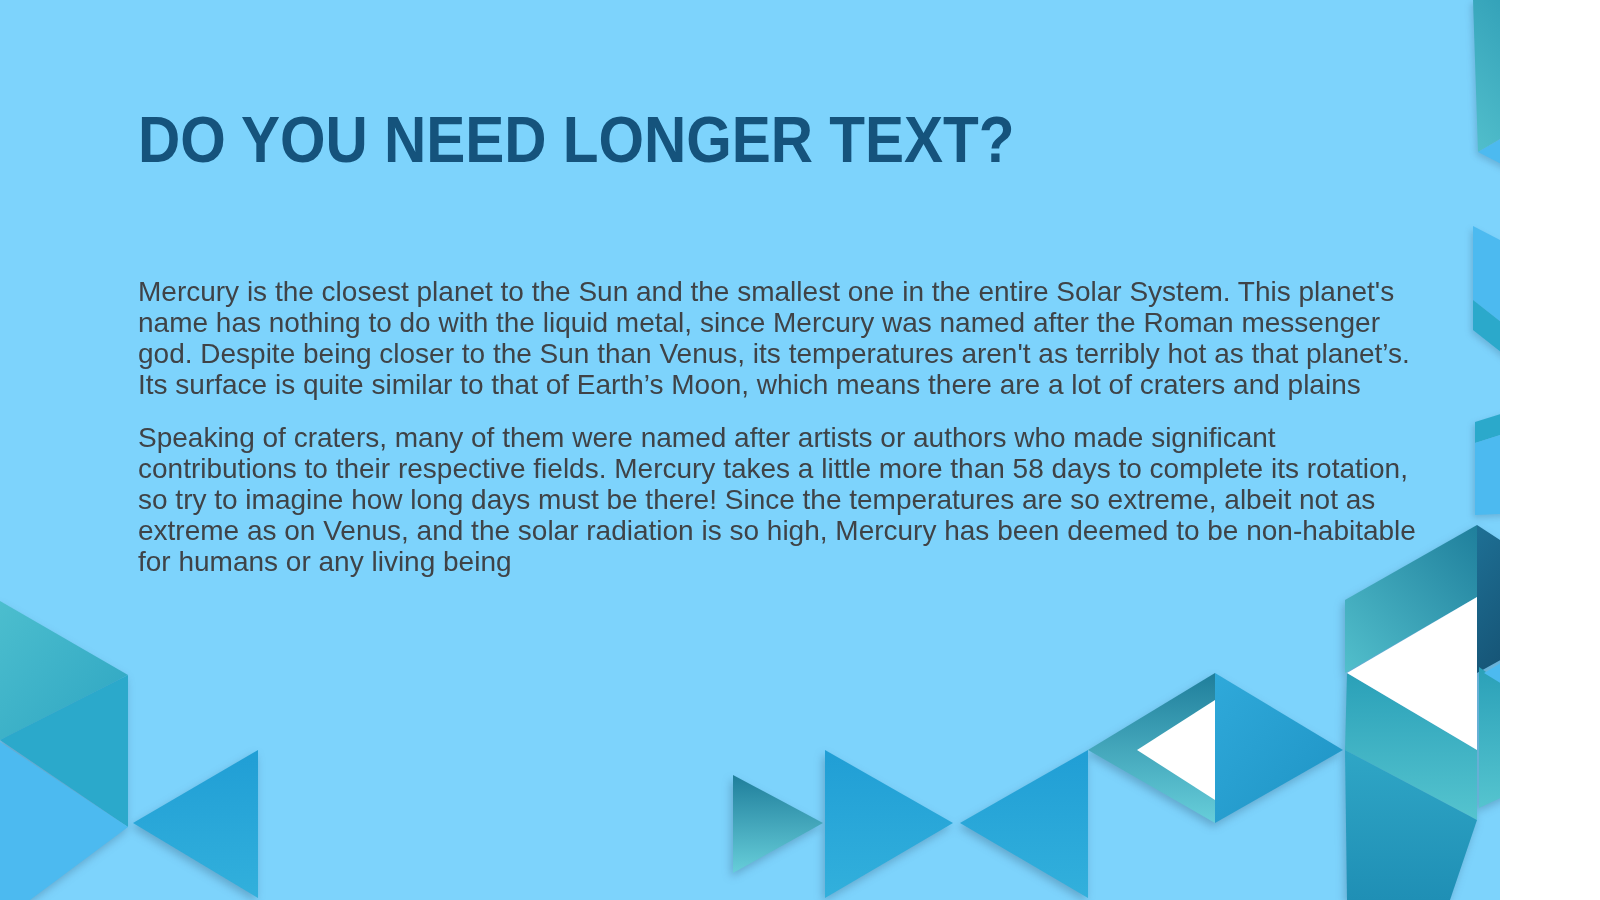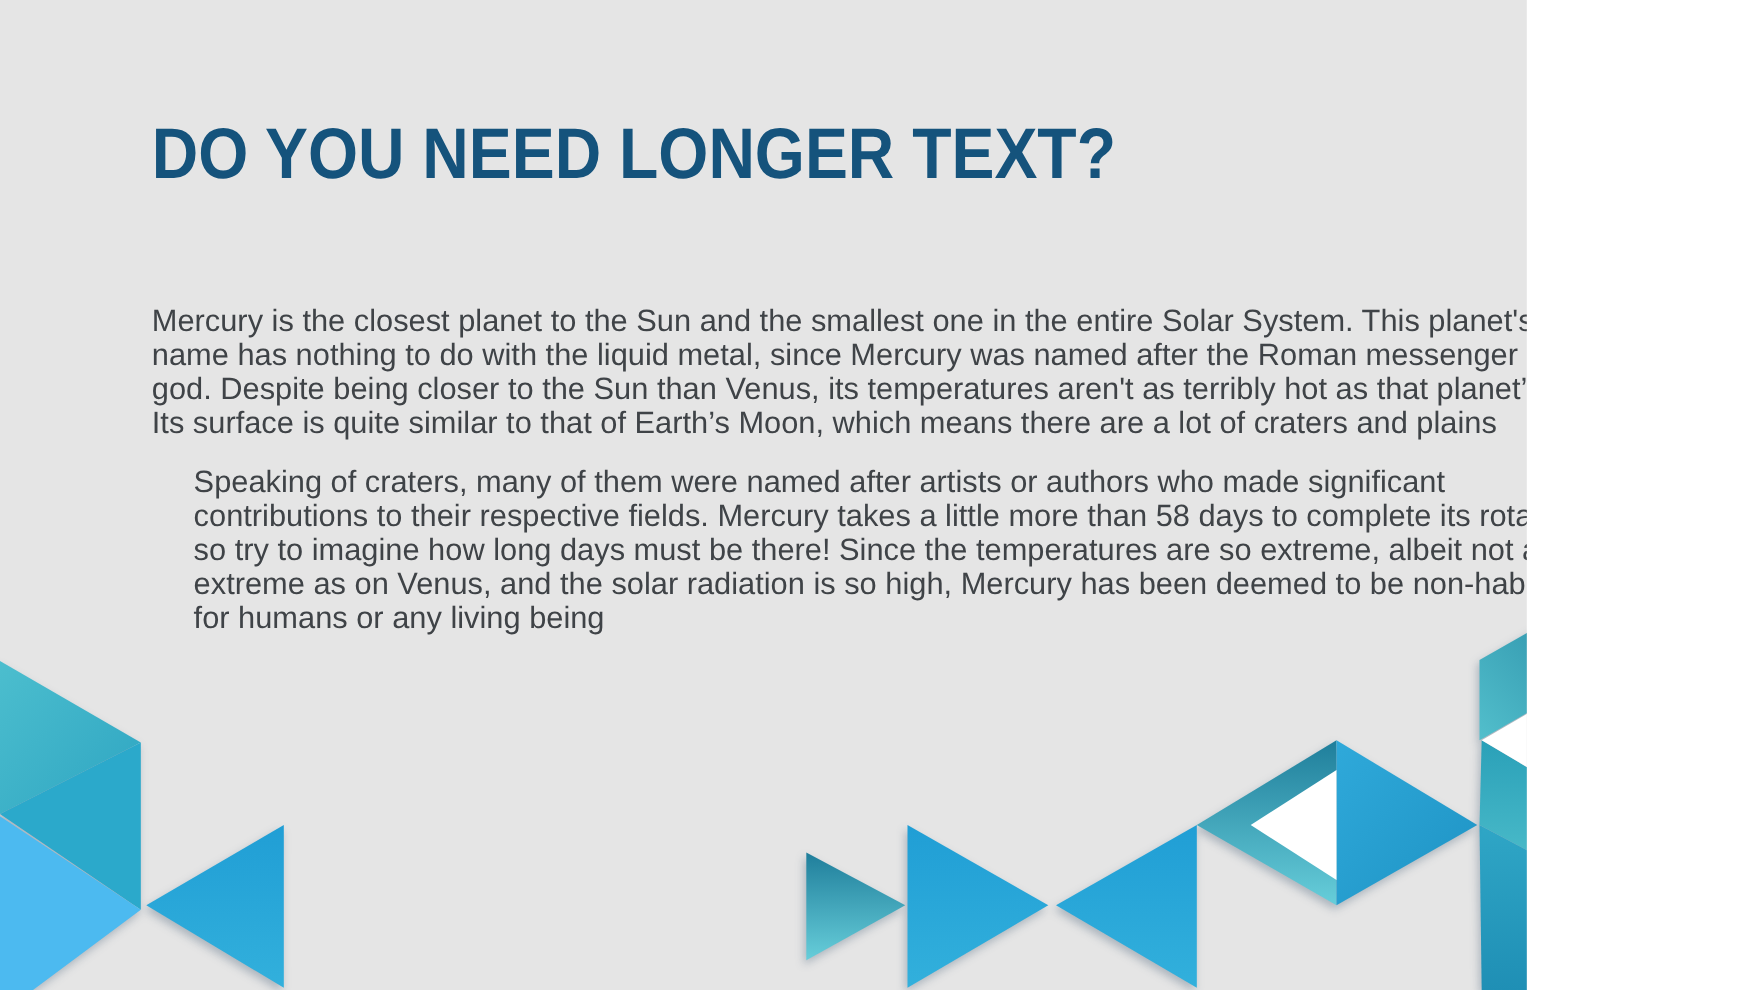--- a/index.html
+++ b/index.html
@@ -1,21 +1,21 @@
 <!DOCTYPE html>
 <html><head>
 <meta charset="utf-8">
 <style>
   html, body { margin: 0; padding: 0; background: #ffffff; }
   body { overflow: hidden; }
   #slide {
     position: relative;
-    width: 1388px;
+    width: 1500px;
     height: 900px;
-    background: #e5e5e5;
+    background: #7dd3fc;
     overflow: hidden;
     font-family: "Liberation Sans", "DejaVu Sans", sans-serif;
   }
   #decor {
     position: absolute;
     inset: 0;
     width: 1600px;
     height: 900px;
   }
   .shadow-soft  { filter: drop-shadow(-2px 4px 4px rgba(40, 70, 100, 0.30)); }
@@ -132,20 +132,20 @@
     </g>
   </svg>
 
   <h1 class="title" style="color: rgb(21, 83, 124);">DO YOU NEED LONGER TEXT?</h1>
 
   <div class="body-text">
     <p style="color: rgb(63, 67, 71);">Mercury is the closest planet to the Sun and the smallest one in the entire Solar System. This planet's
 name has nothing to do with the liquid metal, since Mercury was named after the Roman messenger
 god. Despite being closer to the Sun than Venus, its temperatures aren't as terribly hot as that planet’s.
 Its surface is quite similar to that of Earth’s Moon, which means there are a lot of craters and plains</p>
-    <p style="color: rgb(63, 67, 71); margin-left: 38px;">Speaking of craters, many of them were named after artists or authors who made significant
+    <p style="color: rgb(63, 67, 71);">Speaking of craters, many of them were named after artists or authors who made significant
 contributions to their respective fields. Mercury takes a little more than 58 days to complete its rotation,
 so try to imagine how long days must be there! Since the temperatures are so extreme, albeit not as
 extreme as on Venus, and the solar radiation is so high, Mercury has been deemed to be non-habitable
 for humans or any living being</p>
   </div>
 
 </div>
 
 </body></html>

